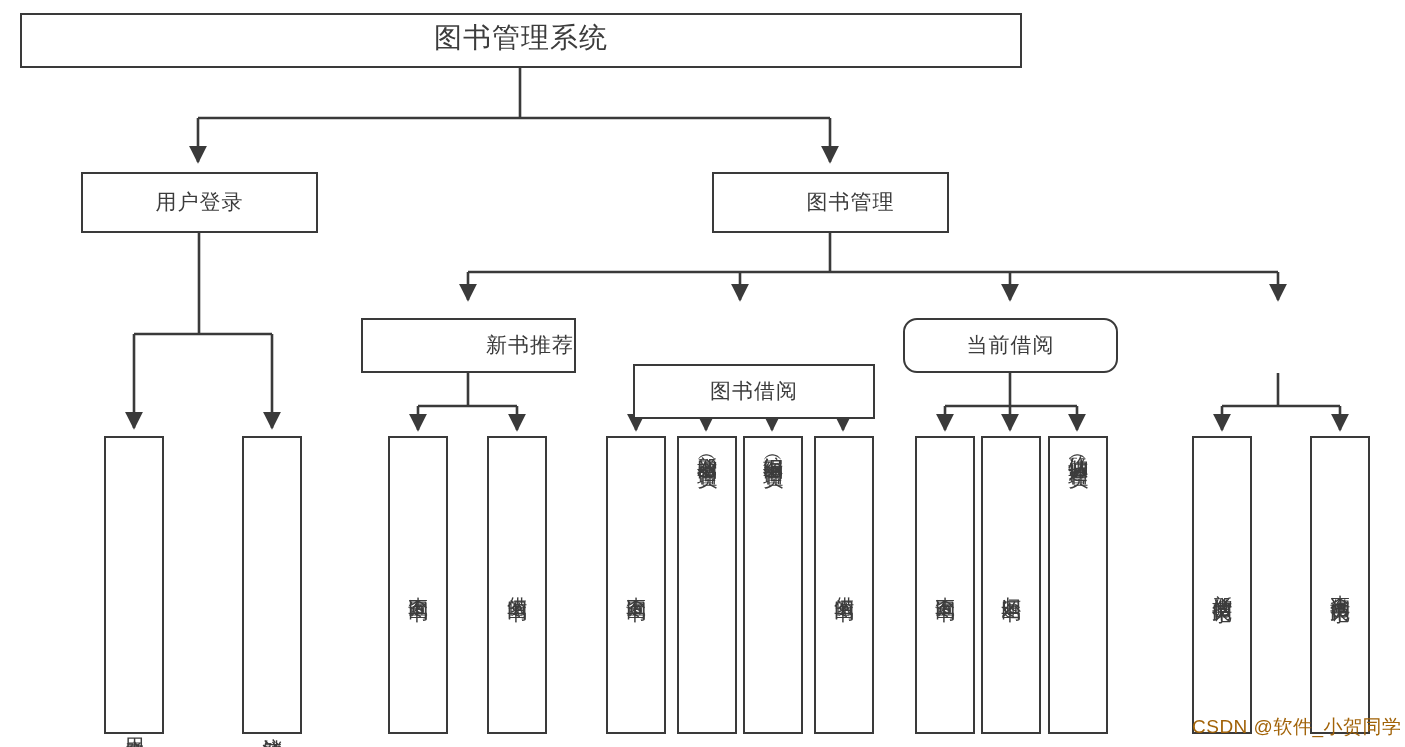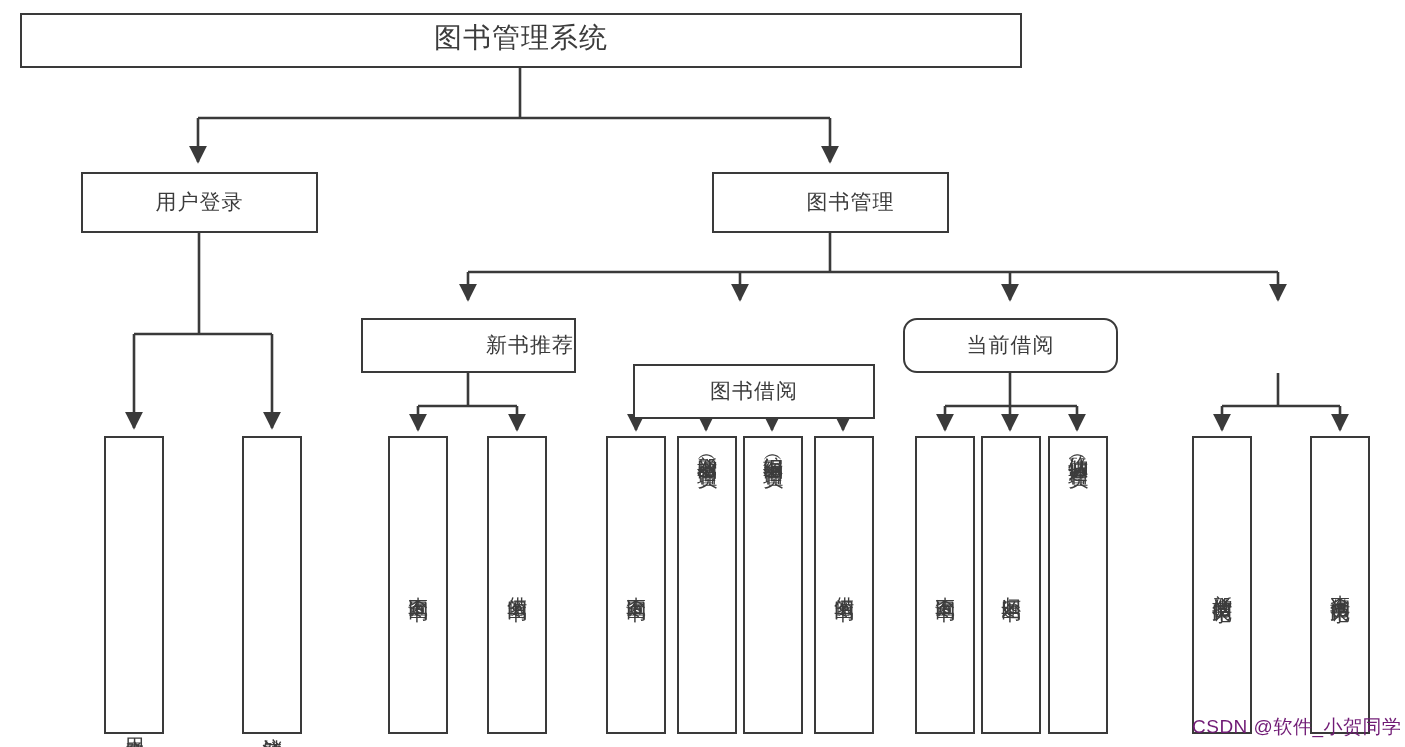--- a/index.html
+++ b/index.html
@@ -62,21 +62,21 @@
     white-space: nowrap;
     letter-spacing: 2px;
     display: block;
   }
   .leaf.align-center { align-items: center; }
   .leaf.align-bottom { align-items: flex-end; padding-bottom: 2px; }
   .leaf.align-top    { align-items: flex-start; padding-top: 2px; }
 
   .watermark {
     position: absolute;
-    color: #701a75;
+    color: #a16207;
     font-size: 19px;
     letter-spacing: 0.5px;
     white-space: nowrap;
     user-select: none;
   }
 </style>
 </head>
 <body>
 
 <div id="diagram">

